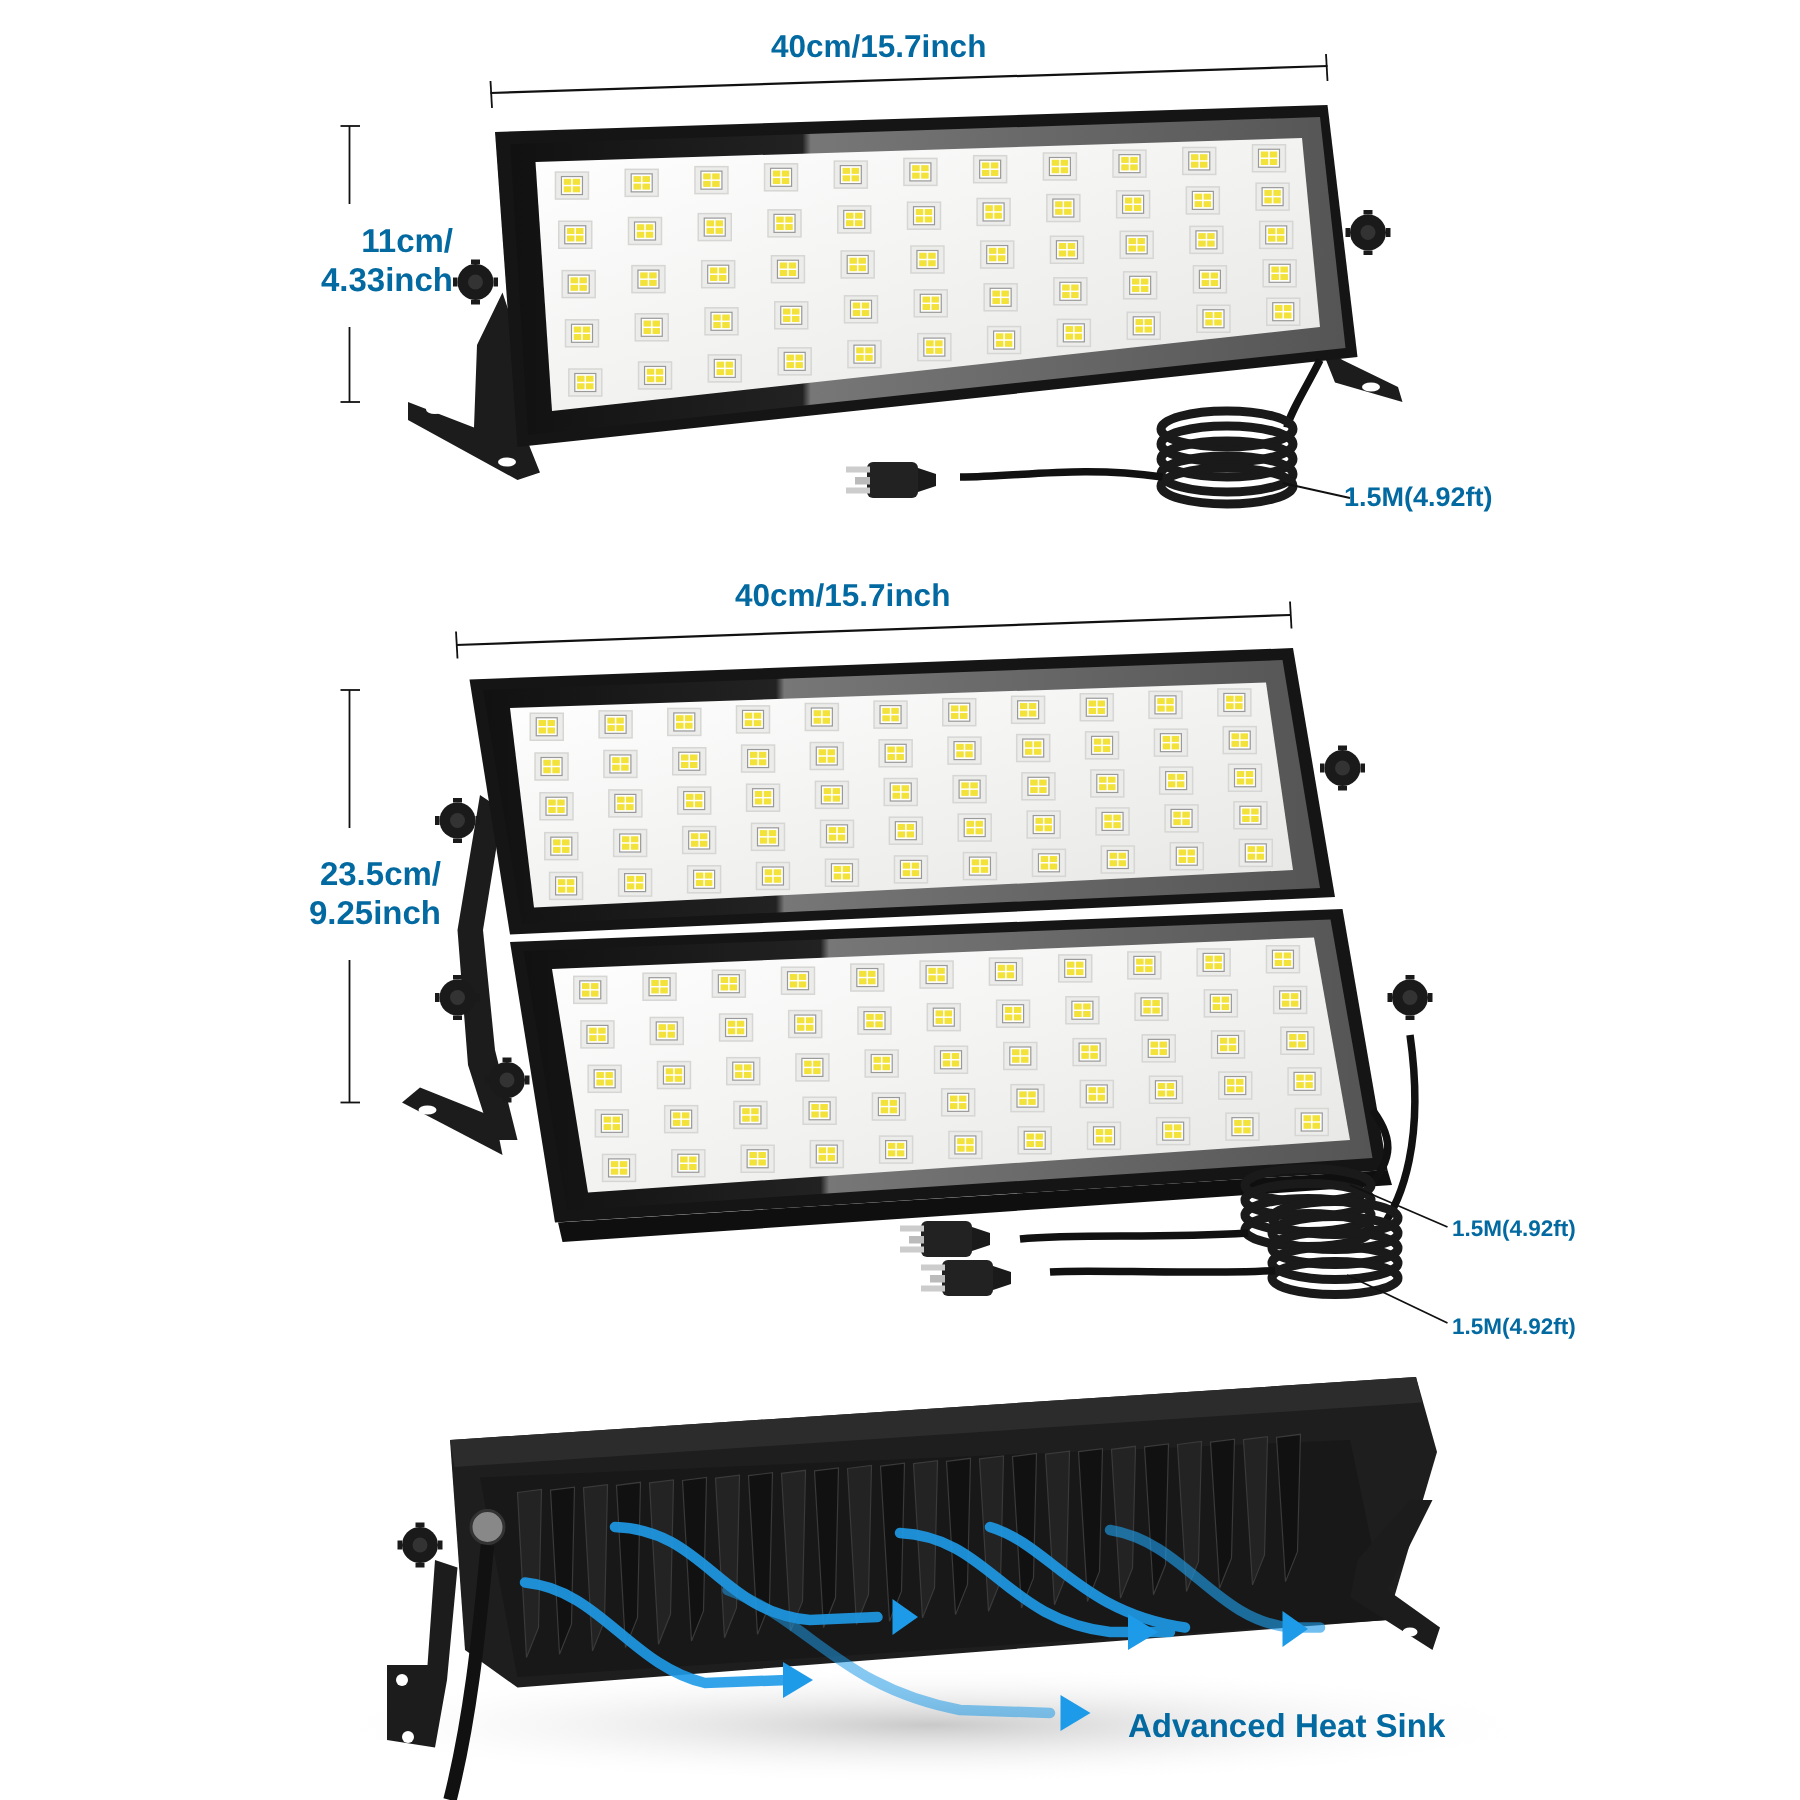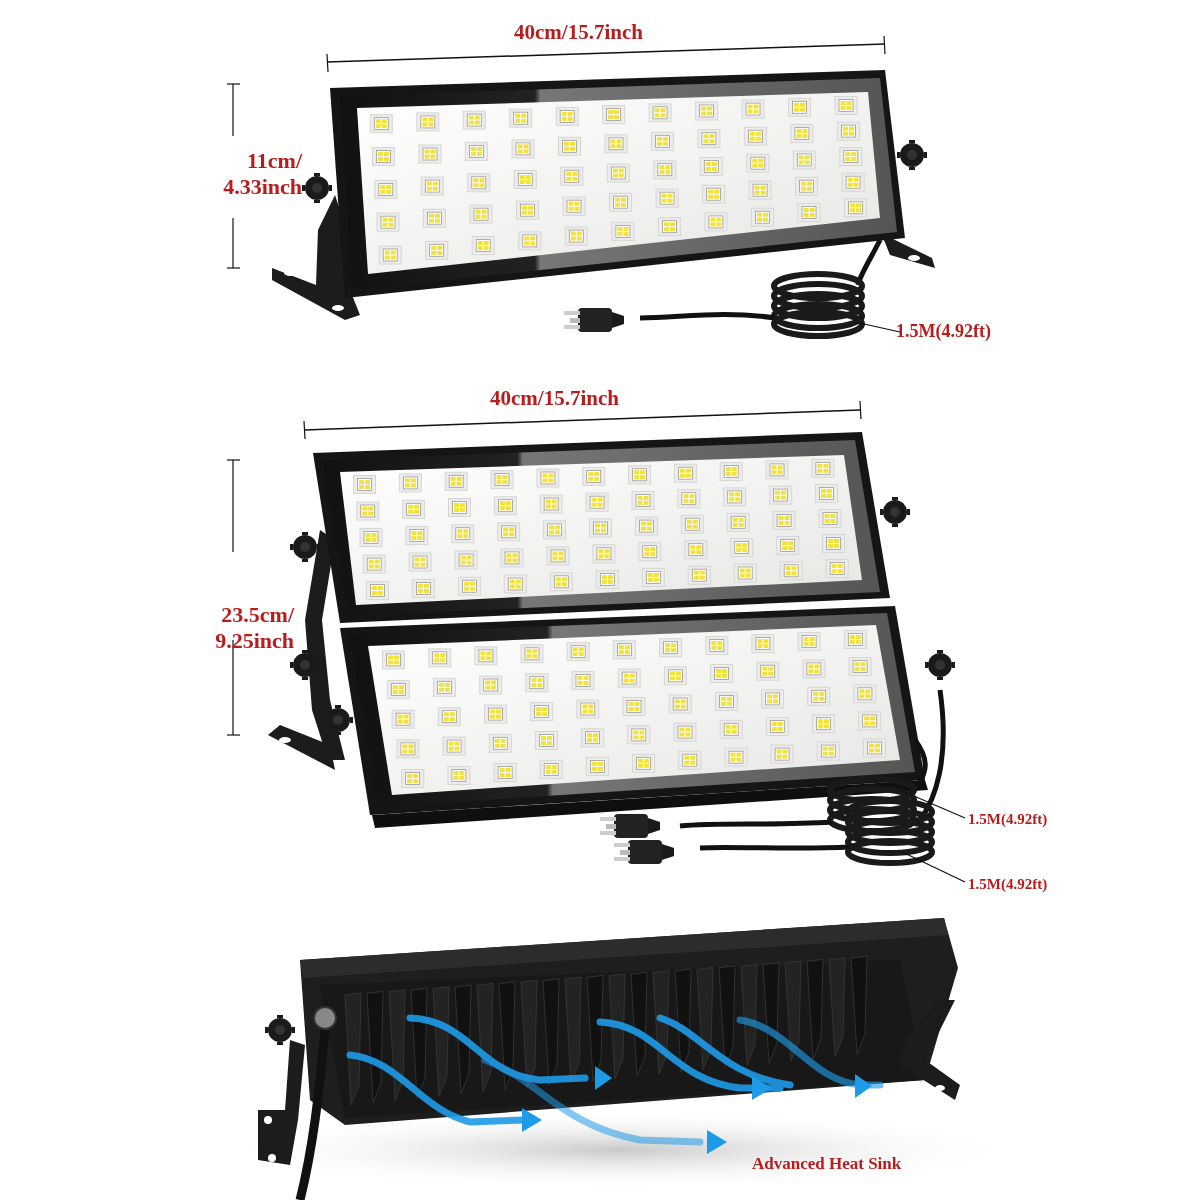--- a/index.html
+++ b/index.html
@@ -1,22 +1,22 @@
 <!DOCTYPE html>
 <html><head>
 <meta charset="utf-8">
 <style>
   html,body{margin:0;padding:0;background:#ffffff;}
   body{width:1200px;height:1200px;position:relative;overflow:hidden;font-family:"Liberation Sans",sans-serif;}
-  .lbl{position:absolute;font-weight:bold;color:#b91c1c;font-family:Liberation Serif, serif;white-space:nowrap;}
+  .lbl{position:absolute;font-weight:bold;color:#0369a1;font-family:Liberation Sans, sans-serif;white-space:nowrap;}
   .dim-top{font-size:21px;}
   .dim-side{font-size:22px;text-align:right;line-height:26px;}
   .cable{font-size:18px;}
   .cable-sm{font-size:15px;}
-  .heat{font-size:17px;margin-top:16px;}
+  .heat{font-size:22px;}
   svg{position:absolute;left:0;top:0;}
 </style>
 </head>
 <body>
 
 <svg width="1200" height="1200" viewBox="0 0 1200 1200">
   <defs>
     <linearGradient id="faceGrad" x1="0" y1="0" x2="1" y2="1">
       <stop offset="0" stop-color="#ffffff"></stop>
       <stop offset="1" stop-color="#e6e6e4"></stop>
@@ -381,20 +381,20 @@
 </svg>
 
 <div class="lbl dim-top" style="left:514px;top:20px;">40cm/15.7inch</div>
 <div class="lbl dim-side" style="left:192px;top:148px;width:110px;">
   <div>11cm/</div>
   <div>4.33inch</div>
 </div>
 <div class="lbl cable" style="left:896px;top:321px;">1.5M(4.92ft)</div>
 
 <div class="lbl dim-top" style="left:490px;top:386px;">40cm/15.7inch</div>
-<div class="lbl dim-side" style="left:172px;top:570px;width:122px;margin-top:32px;">
+<div class="lbl dim-side" style="left:172px;top:570px;width:122px;">
   <div>23.5cm/</div>
   <div>9.25inch</div>
 </div>
 <div class="lbl cable-sm" style="left:968px;top:811px;">1.5M(4.92ft)</div>
 <div class="lbl cable-sm" style="left:968px;top:876px;">1.5M(4.92ft)</div>
 
 <div class="lbl heat" style="left:752px;top:1138px;">Advanced Heat Sink</div>
 
 </body></html>

